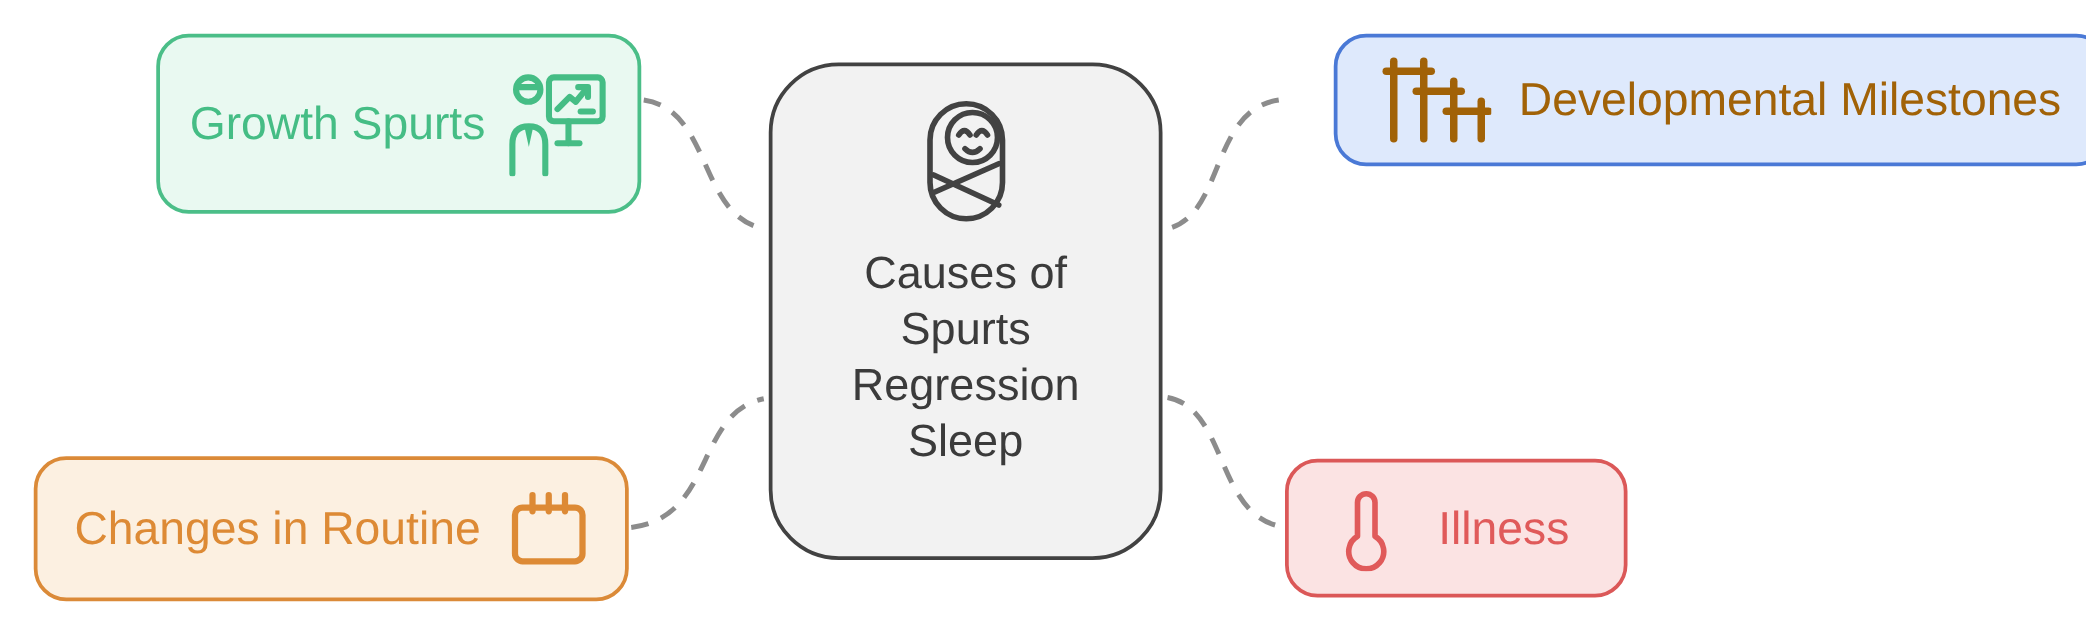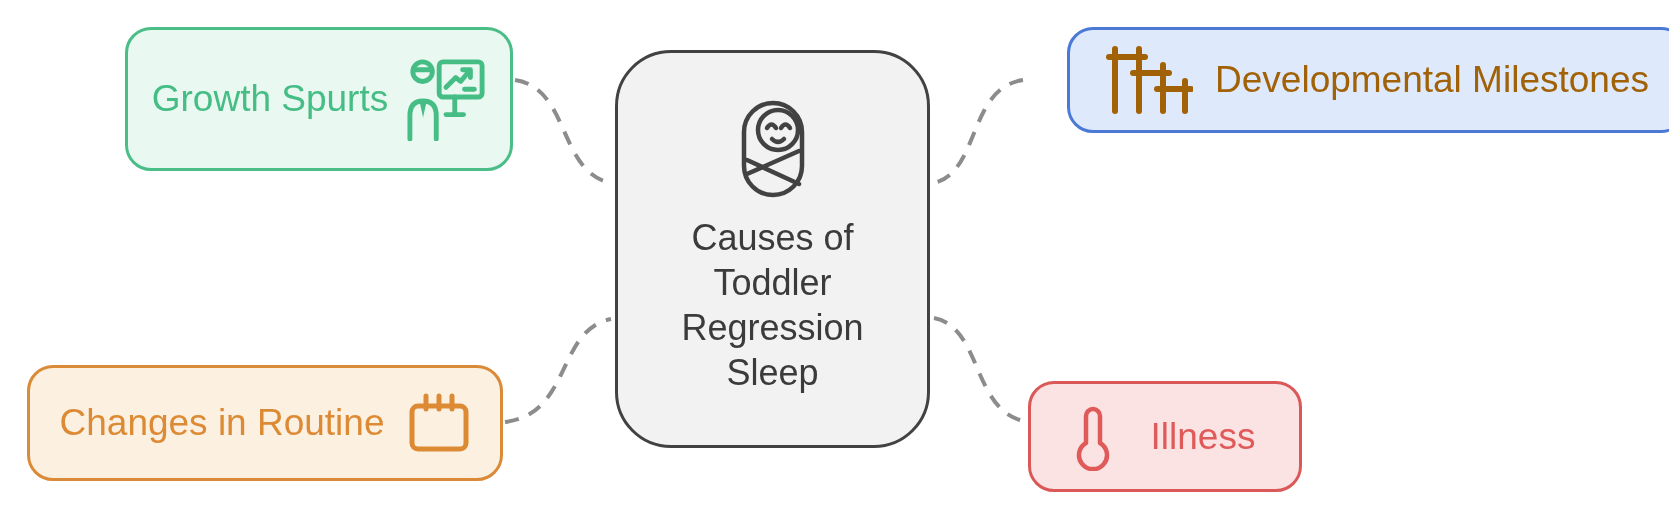--- a/index.html
+++ b/index.html
@@ -17,27 +17,27 @@
     border:3px solid;border-radius:26px;
   }
   .node-label{font-size:37px;white-space:nowrap;}
   
   #node-growth-spurts{left:125px;top:27px;width:388px;height:144px;
     background:#e9f9f1;border-color:#4bbe88;color:#45bd85;gap:18px;}
   #node-developmental-milestones{left:1023px;top:27px;width:620px;height:106px;
     background:#dee9fc;border-color:#4a79d6;color:#a16207;gap:22px;margin-left:44px;}
   #node-changes-in-routine{left:27px;top:365px;width:476px;height:116px;
     background:#fcf0e1;border-color:#db8a38;color:#dd8a35;gap:22px;}
-  #node-illness{left:1028px;top:381px;width:274px;height:111px;
+  #node-illness{left:1028px;top:367px;width:274px;height:111px;
     background:#fbe3e3;border-color:#db5858;color:#e05a5a;gap:40px;}
   
   #node-center{left:615px;top:50px;width:315px;height:398px;
     background:#f2f2f2;border-color:#424242;color:#3b3b3b;
     border-radius:56px;flex-direction:column;justify-content:flex-start;
-    padding-top:46px;}
+    padding-top:26px;}
   #center-text{margin-top:16px;text-align:center;font-size:36px;line-height:45px;}
   #center-text span{display:block;}
   .icon{display:block;flex:none;}
 </style>
 </head>
 <body>
 
 <div id="canvas">
 
   <svg id="connector-layer" viewBox="0 0 1669 506" fill="none" stroke="#8c8c8c" stroke-width="4" stroke-dasharray="14 11">
@@ -52,21 +52,21 @@
       <rect x="4" y="4" width="58" height="92" rx="29"></rect>
       <circle cx="38" cy="31" r="20"></circle>
       <path d="M27,29 q4.5,-7 9,0"></path>
       <path d="M41,29 q4.5,-7 9,0"></path>
       <path d="M32,40 q6,6 12,0"></path>
       <path d="M59,52 L7,75"></path>
       <path d="M7,61 L59,85"></path>
     </svg>
     <div id="center-text">
       <span>Causes of</span>
-      <span>Toddler</span>
+      <span>Spurts</span>
       <span>Regression</span>
       <span>Sleep</span>
     </div>
   </div>
 
   <div class="node" id="node-growth-spurts">
     <span class="node-label">Growth Spurts</span>
     <svg class="icon" width="80" height="84" viewBox="0 0 82 86" fill="none" stroke="currentColor" stroke-width="5" stroke-linecap="round" stroke-linejoin="round">
       <rect x="34" y="5" width="44" height="36" rx="4"></rect>
       <path d="M41,31 L51,21 L56,25 L65,14"></path>

